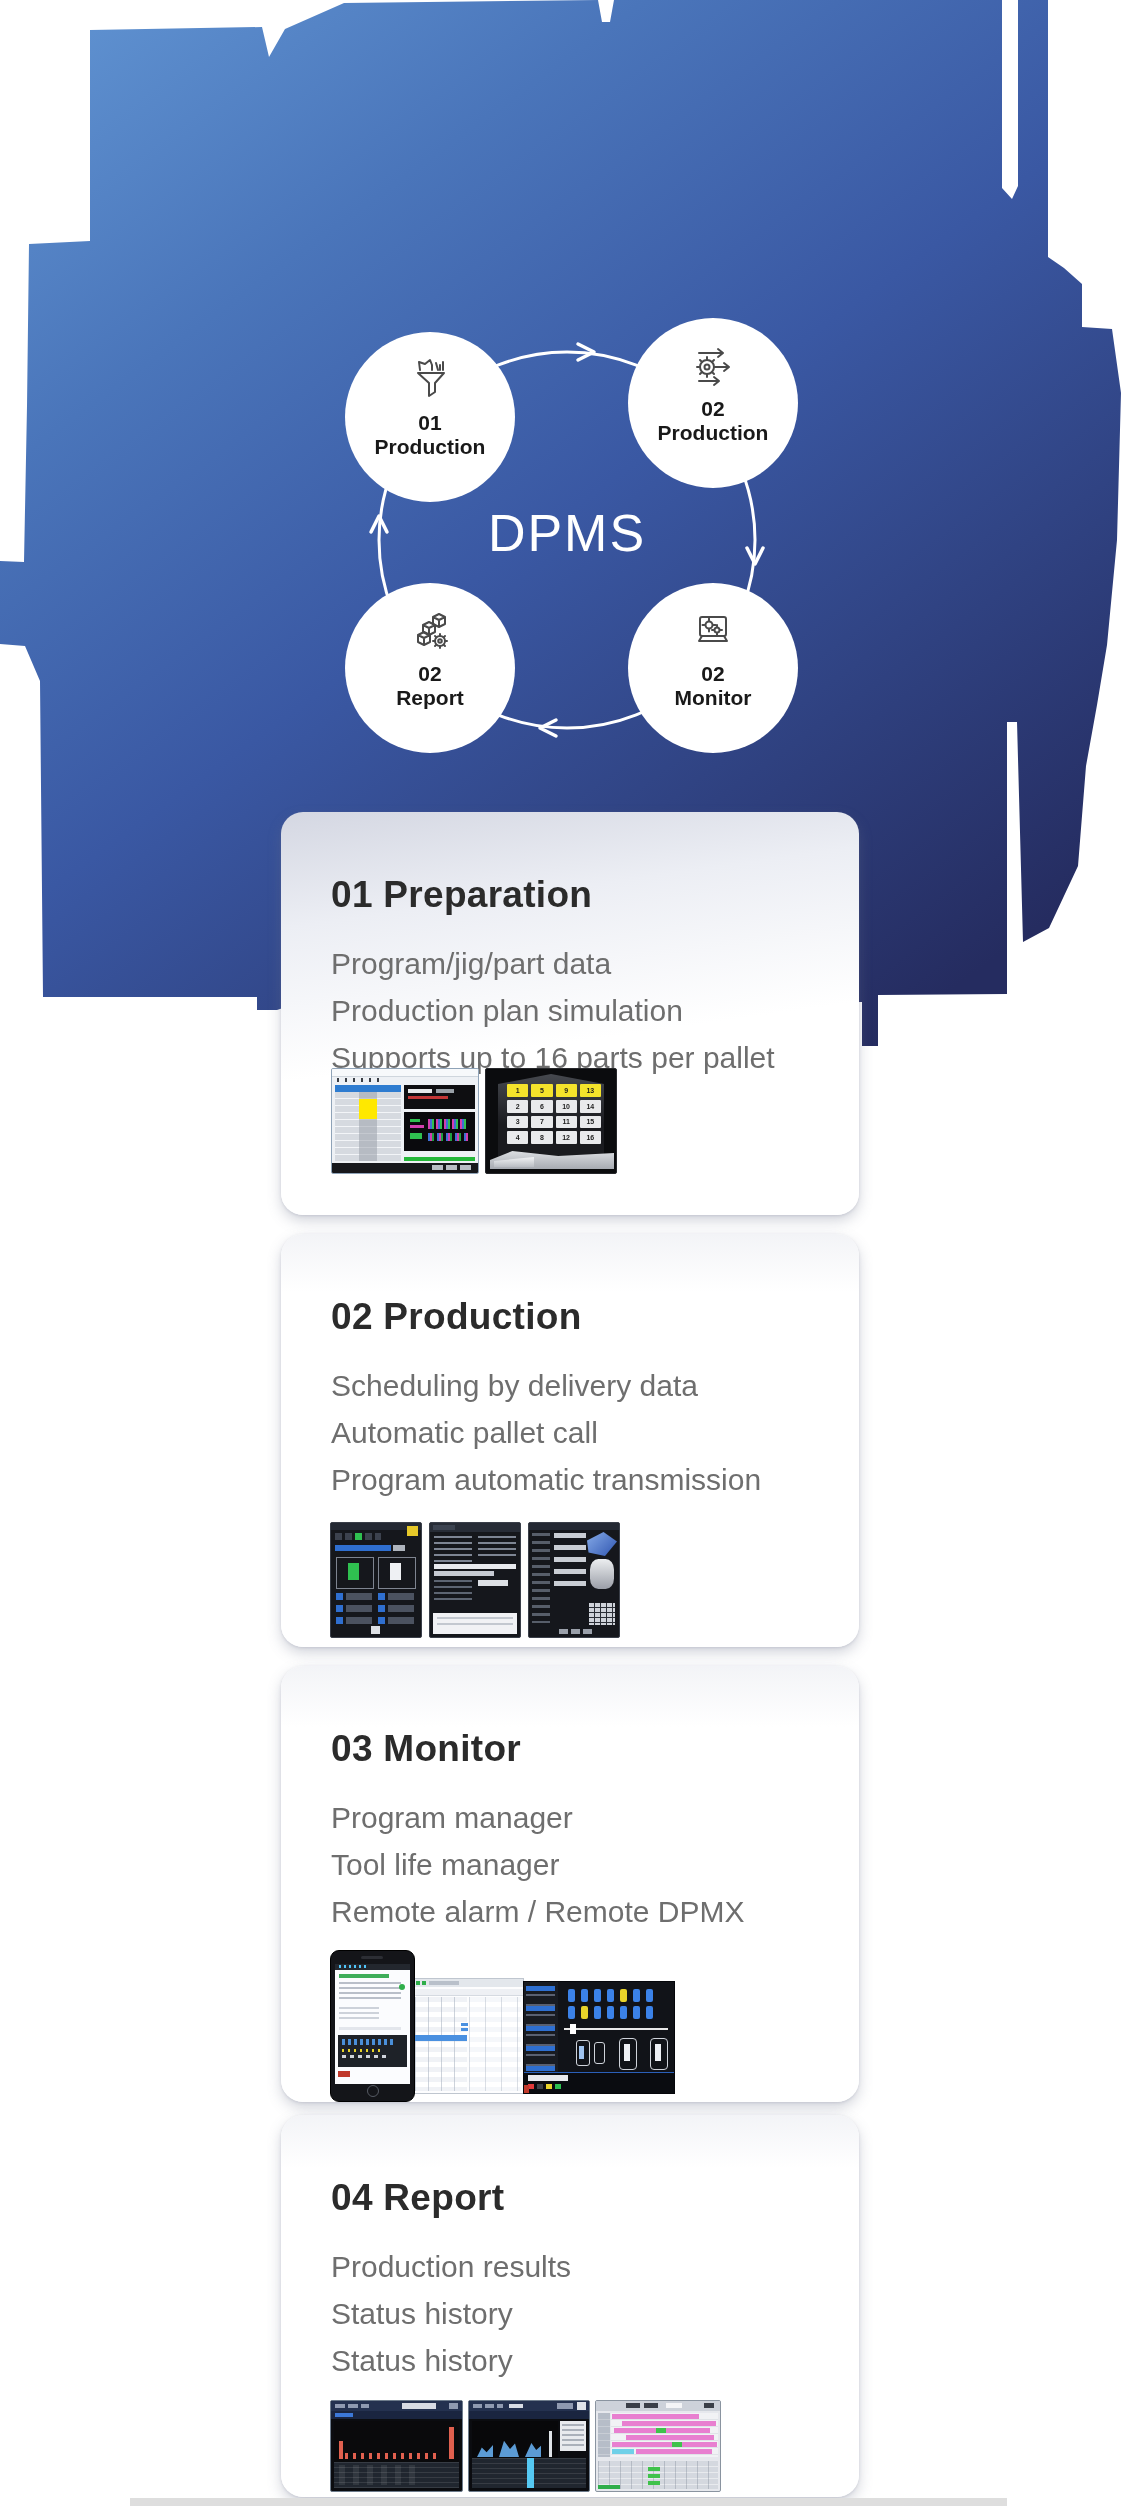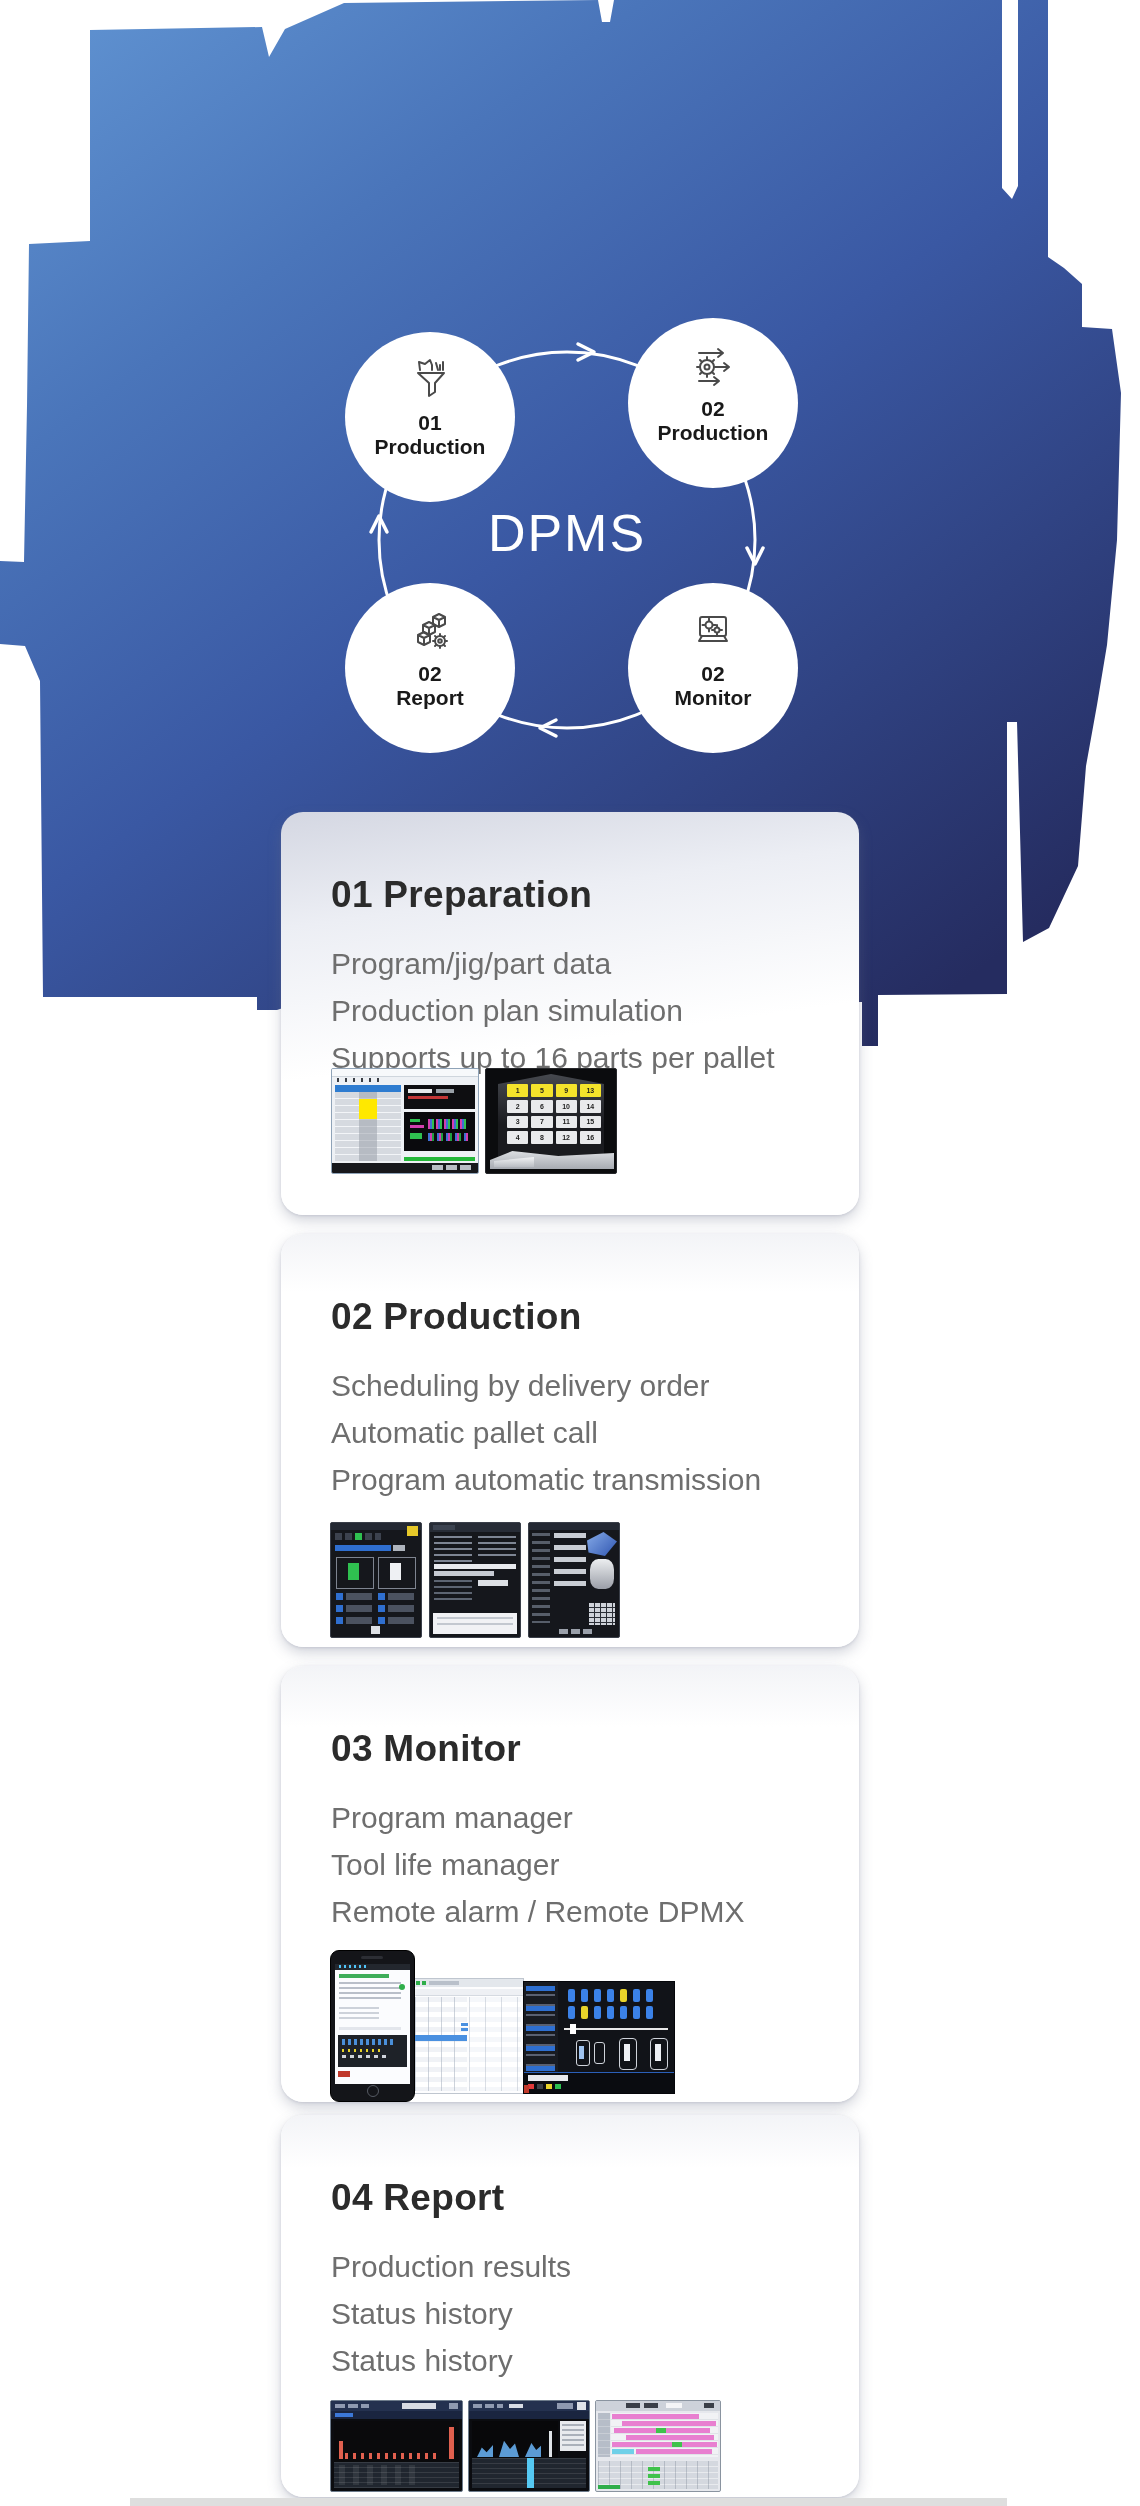--- a/index.html
+++ b/index.html
@@ -190,21 +190,21 @@
         </div>
         <div class="a" style="left:4px;bottom:4px;width:124px;height:20px;background:linear-gradient(180deg,#e2e4e7,#a7abb2);clip-path:polygon(0 55%,18% 10%,55% 35%,100% 20%,100% 100%,0 100%);"></div>
         <div class="a" style="left:8px;bottom:6px;width:40px;height:10px;background:linear-gradient(180deg,#f2f3f5,#b9bdc3);clip-path:polygon(0 40%,100% 0,100% 100%,0 100%);"></div>
       </div>
     </div>
   </section>
 
   <section class="card card2">
     <h2>02 Production</h2>
     <div class="body">
-      <p>Scheduling by delivery order</p>
+      <p>Scheduling by delivery data</p>
       <p>Automatic pallet call</p>
       <p>Program automatic transmission</p>
     </div>
     <div class="shots">
       <div class="t td s-prod">
         <div class="a" style="left:0;top:0;right:0;height:7px;background:#242933;"></div>
         <div class="a" style="left:4px;top:10px;width:46px;height:7px;background:repeating-linear-gradient(90deg,#3c424e 0 7px,transparent 7px 10px);"></div>
         <div class="a" style="left:24px;top:10px;width:7px;height:7px;background:#2fc050;"></div>
         <div class="a" style="right:3px;top:3px;width:11px;height:10px;background:#e6c829;"></div>
         <div class="a" style="left:4px;top:22px;width:56px;height:6px;background:#2f6fd0;"></div>

